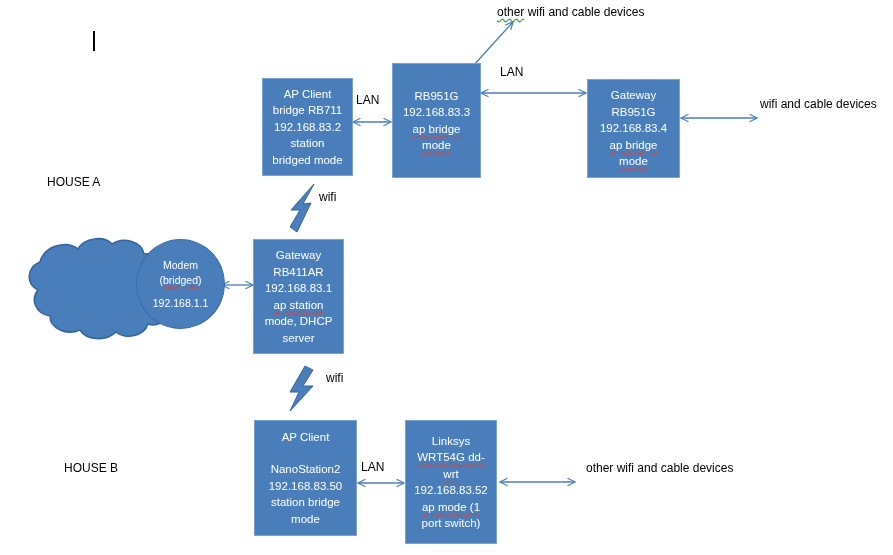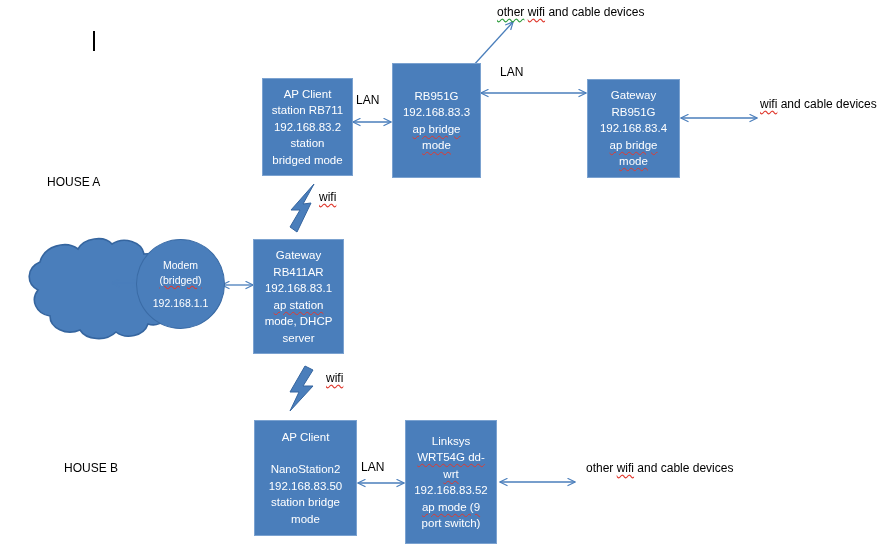--- a/index.html
+++ b/index.html
@@ -76,21 +76,20 @@
   }
   .circle-node .gap { height: 8px; }
   .plain-text {
     position: absolute;
     color: #000000;
     font-size: 12px;
     line-height: 16px;
     white-space: nowrap;
   }
   .sp-red {
-    text-decoration: underline;
     text-decoration-style: wavy;
     text-decoration-color: #e03a2f;
     text-underline-offset: 2px;
   }
   .sp-green {
     text-decoration: underline;
     text-decoration-style: wavy;
     text-decoration-color: #2d9c3c;
     text-underline-offset: 2px;
   }
@@ -178,21 +177,21 @@
 
   <div class="circle-node" style="left:136px; top:239px; width:89px; height:90px;">
     <span class="ln">Modem</span>
     <span class="ln spell">(bridged)</span>
     <span class="gap"></span>
     <span class="ln">192.168.1.1</span>
   </div>
 
   <div class="node-box" style="left:262px; top:78px; width:91px; height:98px;">
     <span class="ln">AP Client</span>
-    <span class="ln">station RB711</span>
+    <span class="ln">bridge RB711</span>
     <span class="ln">192.168.83.2</span>
     <span class="ln">station</span>
     <span class="ln">bridged mode</span>
   </div>
 
   <div class="node-box" style="left:392px; top:63px; width:89px; height:115px;">
     <span class="ln">RB951G</span>
     <span class="ln">192.168.83.3</span>
     <span class="ln spell">ap bridge</span>
     <span class="ln spell">mode</span>
@@ -222,21 +221,21 @@
     <span class="ln">192.168.83.50</span>
     <span class="ln">station bridge</span>
     <span class="ln">mode</span>
   </div>
 
   <div class="node-box" style="left:405px; top:420px; width:92px; height:124px;">
     <span class="ln">Linksys</span>
     <span class="ln spell">WRT54G dd-</span>
     <span class="ln spell">wrt</span>
     <span class="ln">192.168.83.52</span>
-    <span class="ln spell">ap mode (9</span>
+    <span class="ln spell">ap mode (1</span>
     <span class="ln">port switch)</span>
   </div>
 
   <div class="plain-text" style="left:47px; top:126px;margin-top:48px;">HOUSE A</div>
   <div class="plain-text" style="left:64px; top:460px;">HOUSE B</div>
 
   <div class="plain-text" style="left:356px; top:92px;">LAN</div>
   <div class="plain-text" style="left:500px; top:64px;">LAN</div>
   <div class="plain-text" style="left:361px; top:459px;">LAN</div>
 

